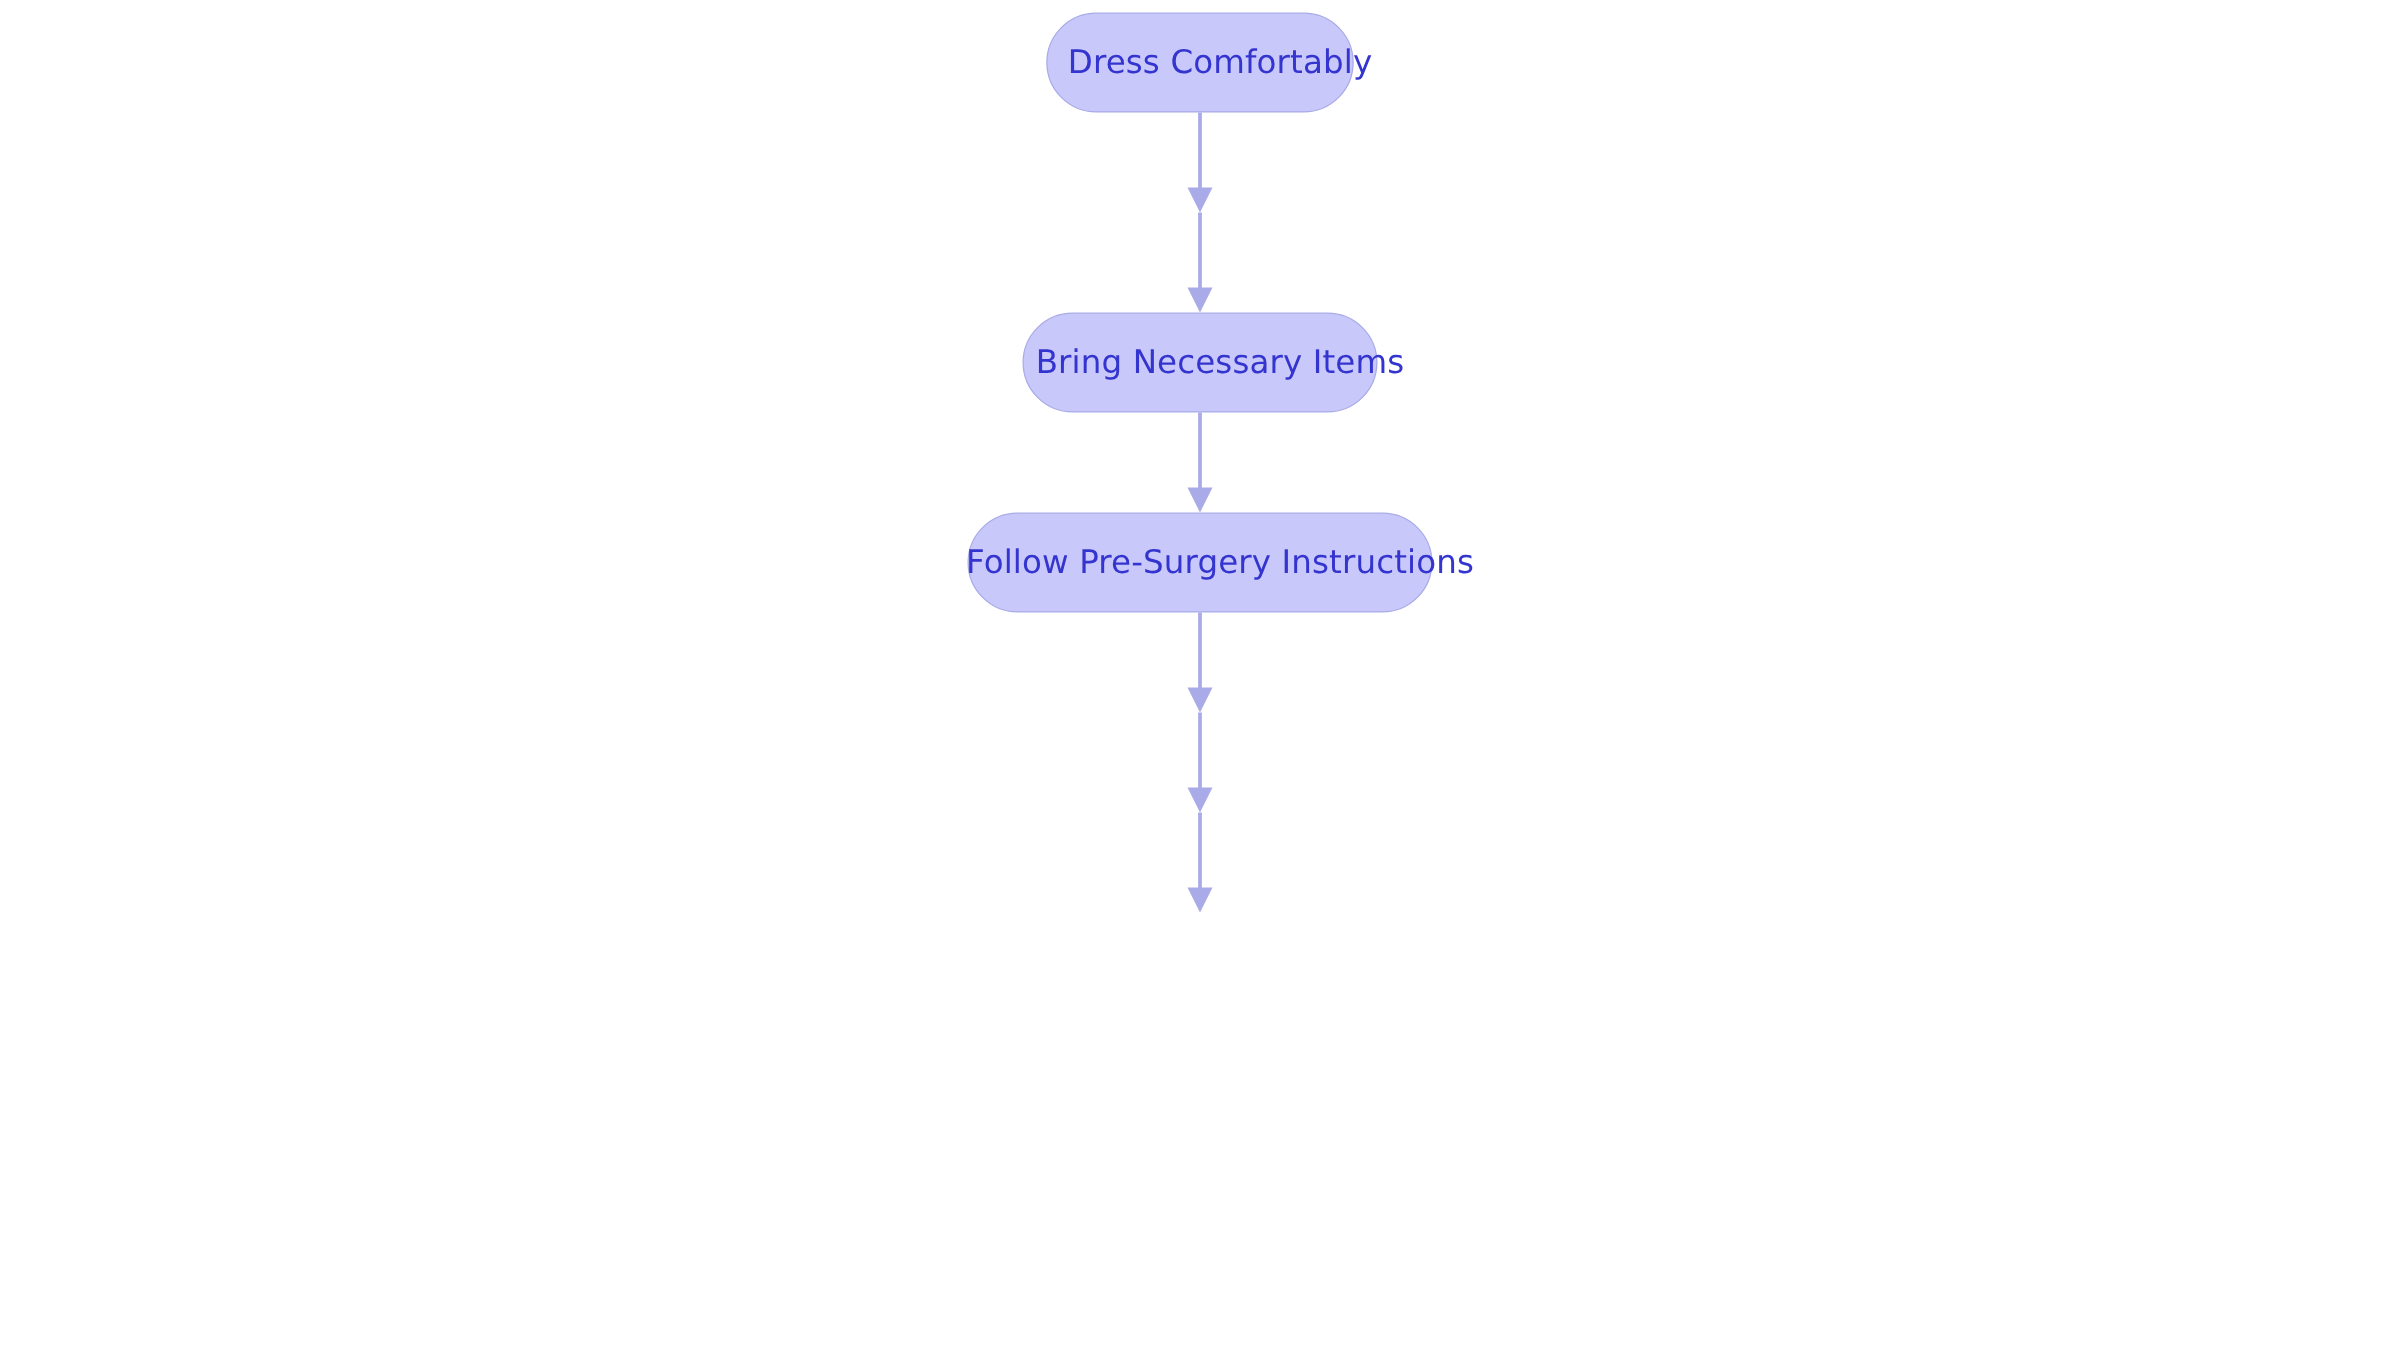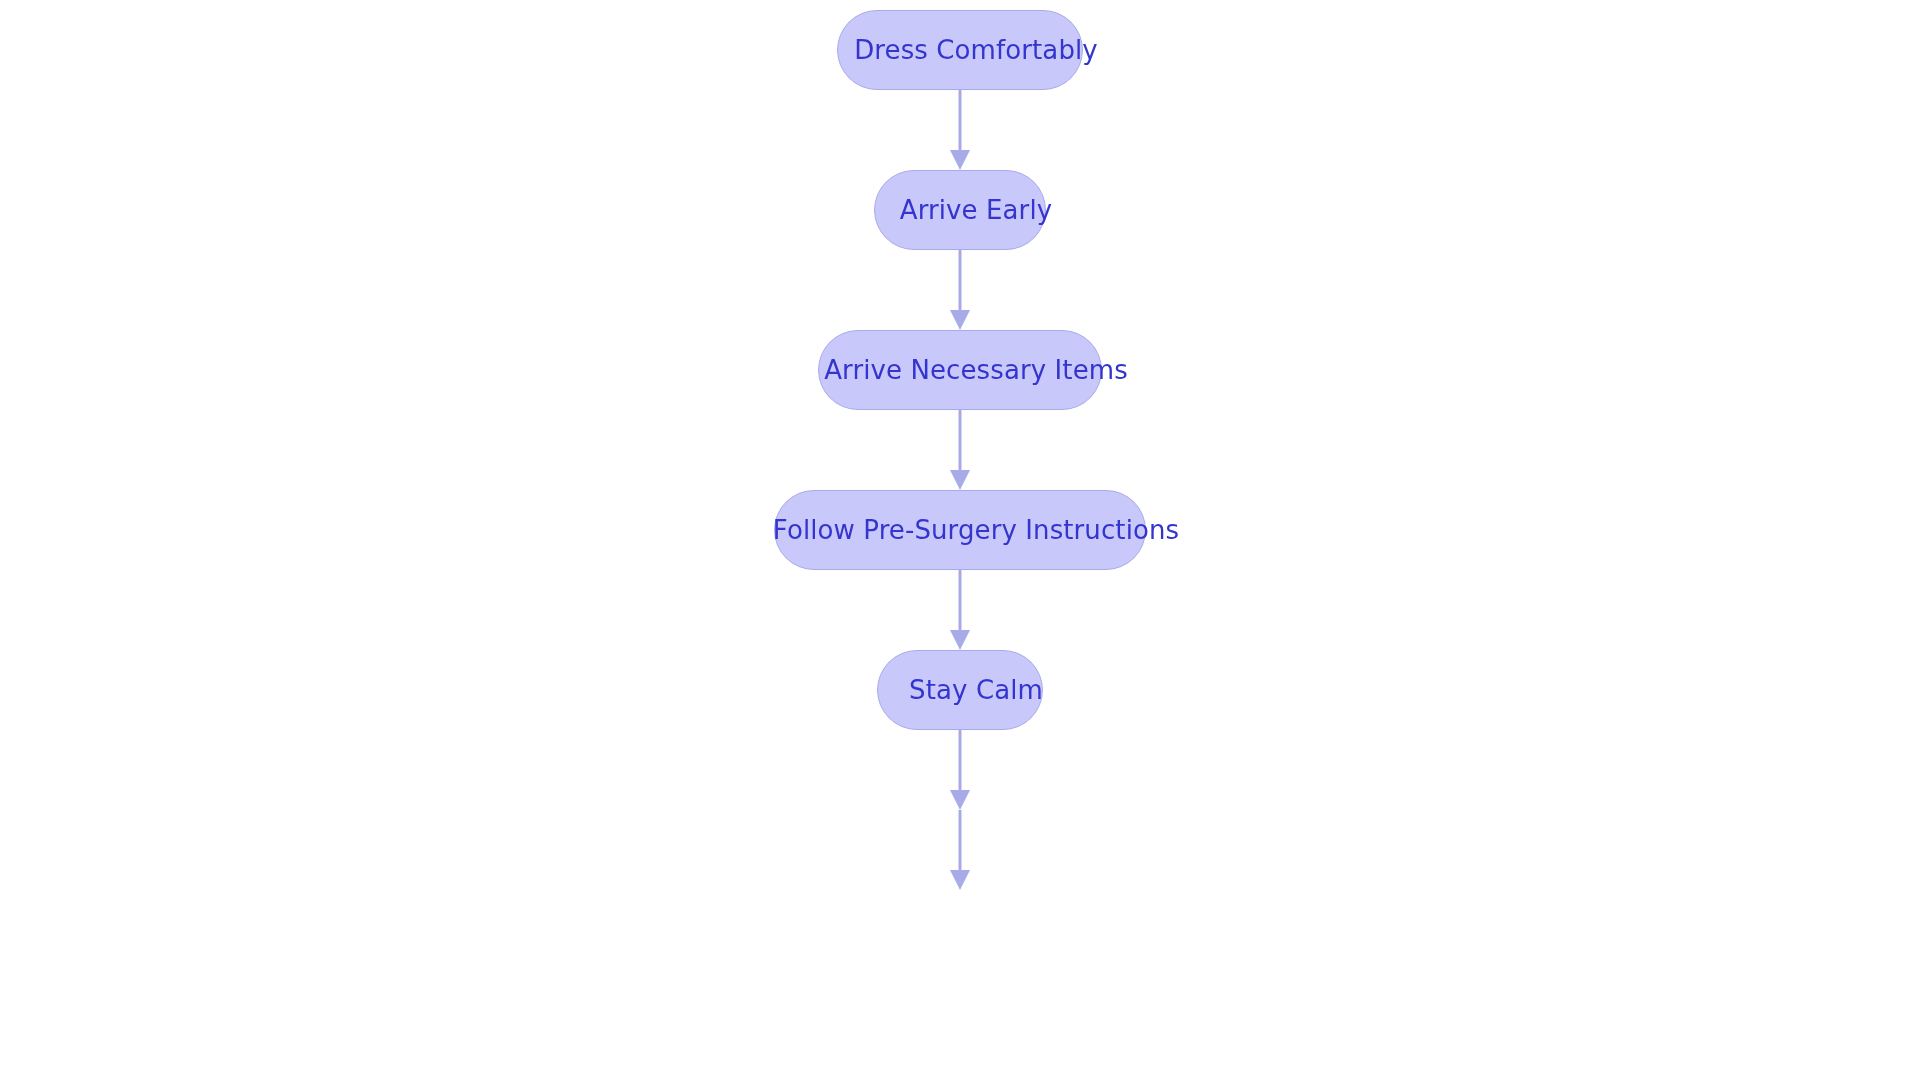--- a/index.html
+++ b/index.html
@@ -107,50 +107,44 @@
 
     <div class="node w-dress">
       <span class="node-label">Dress Comfortably</span>
     </div>
 
     <div class="connector">
       <div class="stem"></div>
       <div class="arrow-head"></div>
     </div>
 
-    <div class="node w-arrive">
-      <span class="node-label">Arrive Early</span>
-    </div>
 
     <div class="connector">
       <div class="stem"></div>
       <div class="arrow-head"></div>
     </div>
 
     <div class="node w-bring">
-      <span class="node-label">Arrive Necessary Items</span>
+      <span class="node-label">Bring Necessary Items</span>
     </div>
 
     <div class="connector">
       <div class="stem"></div>
       <div class="arrow-head"></div>
     </div>
 
     <div class="node w-follow">
       <span class="node-label">Follow Pre-Surgery Instructions</span>
     </div>
 
     <div class="connector">
       <div class="stem"></div>
       <div class="arrow-head"></div>
     </div>
 
-    <div class="node w-stay">
-      <span class="node-label">Stay Calm</span>
-    </div>
 
     <div class="connector">
       <div class="stem"></div>
       <div class="arrow-head"></div>
     </div>
 
 
     <div class="connector">
       <div class="stem"></div>
       <div class="arrow-head"></div>

